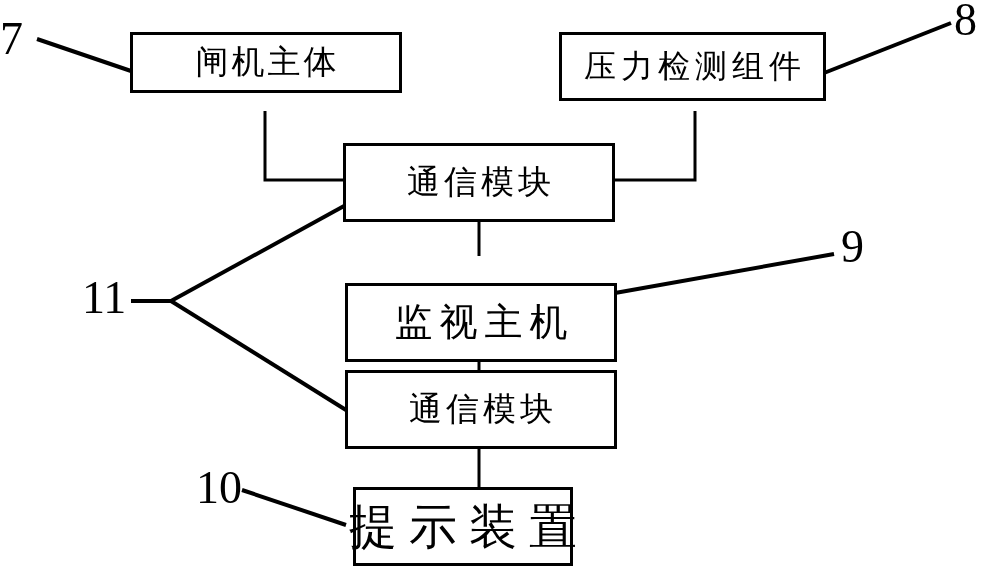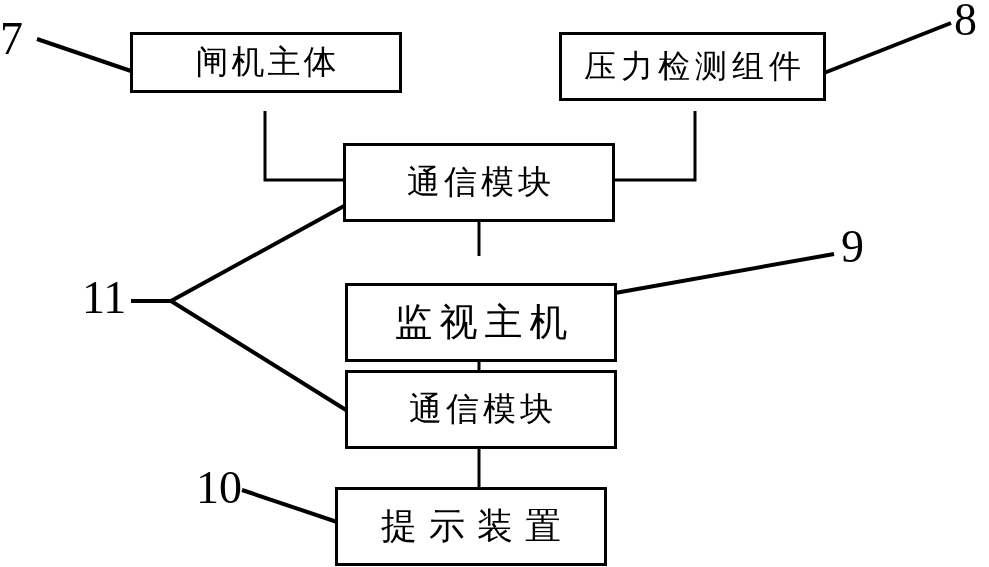--- a/index.html
+++ b/index.html
@@ -46,21 +46,21 @@
   }
   .box .box-label {
     display: block;
   }
   
   .b1 { left: 130px; top: 32px;  width: 272px; height: 61px; font-size: 33px; letter-spacing: 3px; text-indent: 3px; }
   .b2 { left: 559px; top: 32px;  width: 267px; height: 69px; font-size: 32px; letter-spacing: 5px; text-indent: 5px; }
   .b3 { left: 343px; top: 143px; width: 272px; height: 79px; font-size: 33px; letter-spacing: 4px; text-indent: 4px; }
   .b4 { left: 345px; top: 255px; width: 272px; height: 79px; font-size: 38px; letter-spacing: 7px; text-indent: 7px; margin-top: 28px; }
   .b5 { left: 345px; top: 370px; width: 272px; height: 79px; font-size: 33px; letter-spacing: 4px; text-indent: 4px; }
-  .b6 { left: 335px; top: 487px; width: 272px; height: 79px; font-size: 36px; letter-spacing: 12px; text-indent: 12px; }
+  .b6 { left: 353px; top: 487px; width: 220px; height: 79px; font-size: 48px; letter-spacing: 12px; text-indent: 12px; }
   
   .ref {
     position: absolute;
     color: #000000;
     font-size: 46px;
     line-height: 1;
     font-family: "Liberation Serif", "DejaVu Serif", serif;
   }
   .ref7  { left: 0px;   top: 16px;  }
   .ref8  { left: 954px; top: -3px;  }

